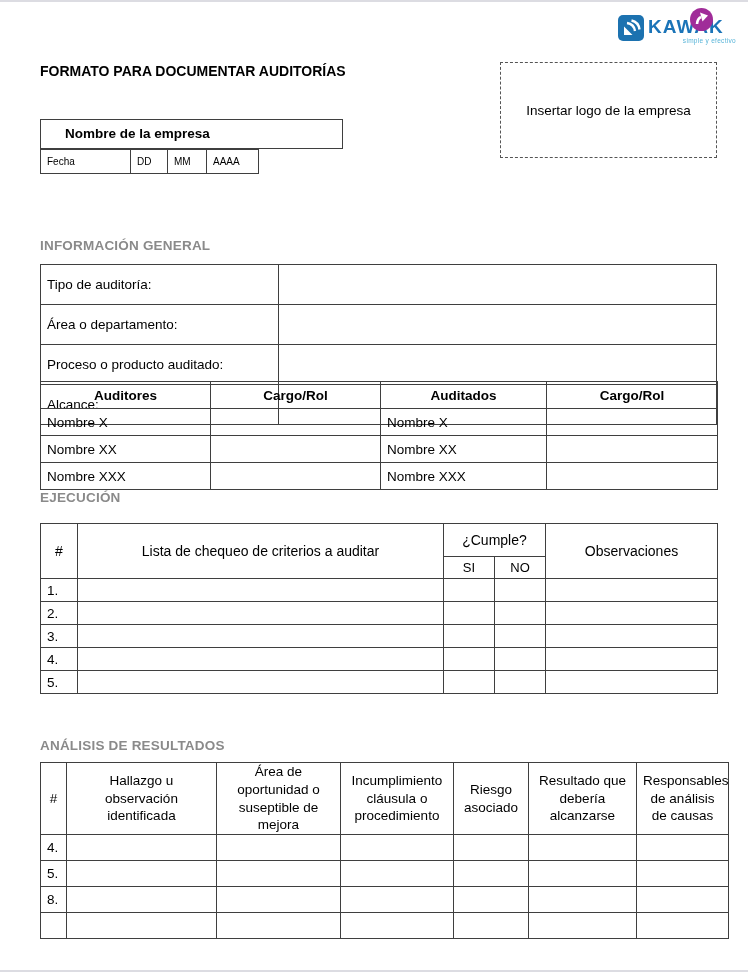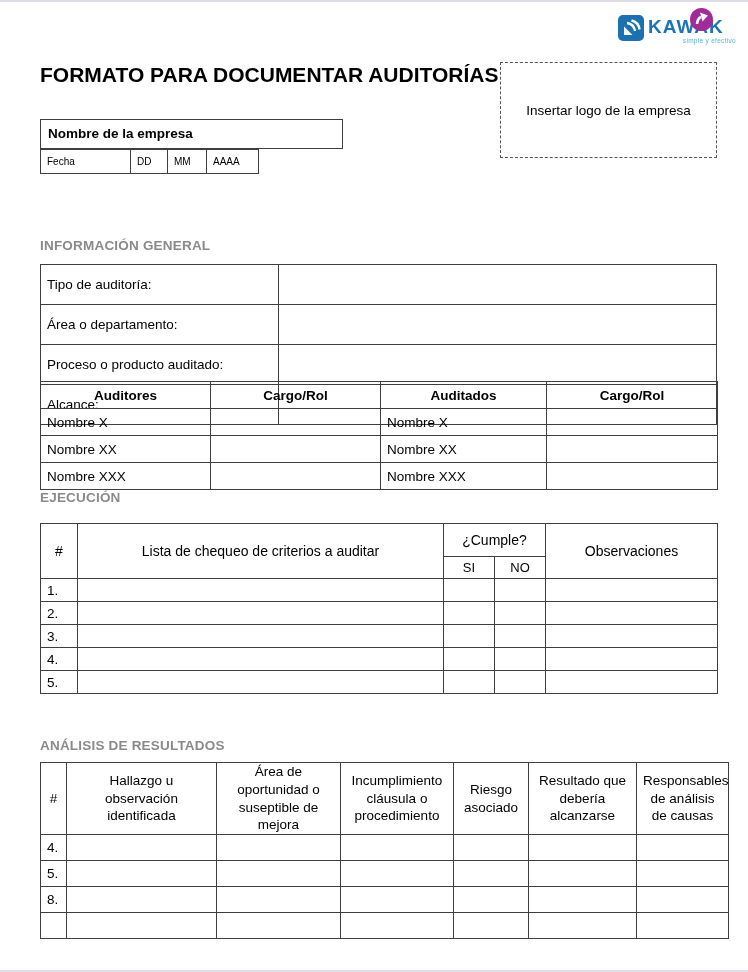--- a/index.html
+++ b/index.html
@@ -19,32 +19,32 @@
     font-weight:bold; font-size:19px; letter-spacing:1px;
     color:#1b74b8; text-transform:uppercase;
   }
   .logo-circle { position:absolute; left:74px; top:-2px; }
   .logo-tagline {
     position:absolute; left:32px; top:27px; width:88px;
     text-align:right; font-size:6.5px; color:#58b4d8; letter-spacing:.3px;
   }
 
   
-  .doc-title { position:absolute; left:40px; top:61px; font-size:21px; font-weight:bold; }
+  .doc-title { position:absolute; left:40px; top:61px; font-size:14px; font-weight:bold; }
   .logo-placeholder {
     position:absolute; left:500px; top:60px; width:217px; height:96px;
     border:1px dashed #555; display:flex; align-items:center; justify-content:center;
     font-size:13.5px;
   }
 
   
   .company-box {
     position:absolute; left:40px; top:117px; width:303px; height:30px;
     border:1px solid #3f3f3f; font-weight:bold; font-size:13.5px;
-    padding-left:7px; line-height:28px;
+    padding-left:24px; line-height:28px;
   }
   .date-table { position:absolute; left:40px; top:147px; border-collapse:collapse; }
   .date-table td {
     border:1px solid #3f3f3f; height:24px; font-size:10px; padding:0 6px;
   }
 
   
   .section-heading { position:absolute; left:40px; font-size:13.5px; font-weight:bold; color:#8a8a8a; letter-spacing:.2px; }
   .h-general  { top:236px; }
   .h-exec     { top:488px; }

